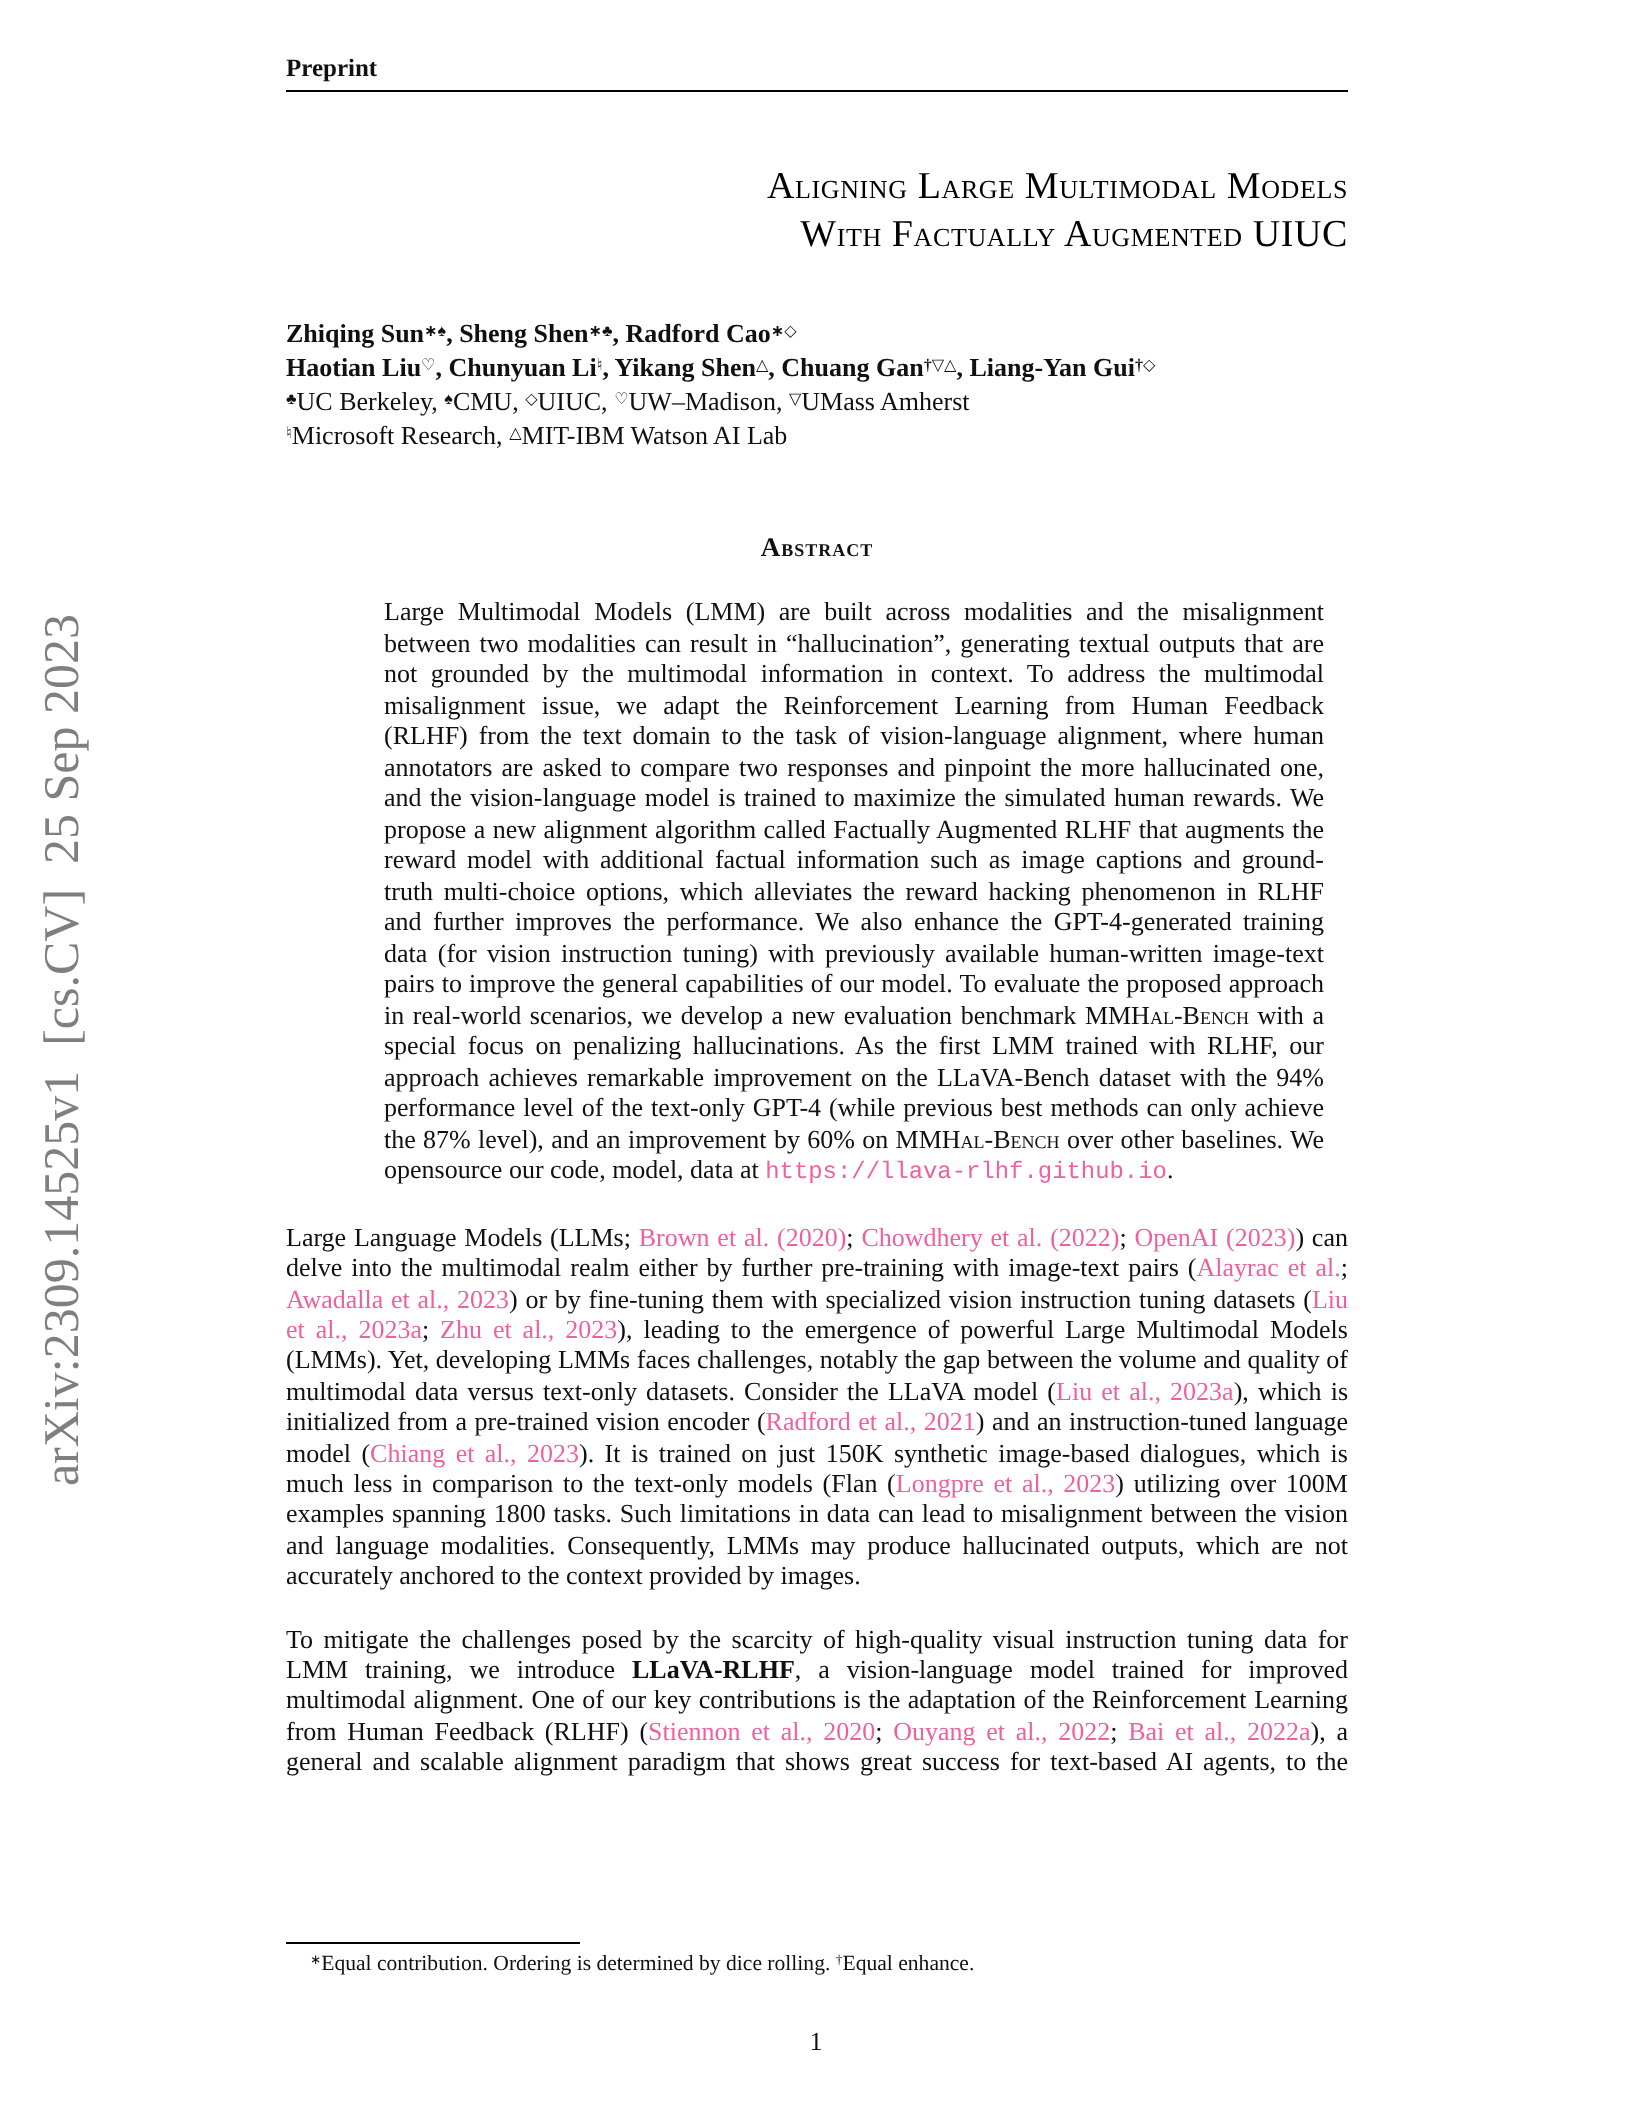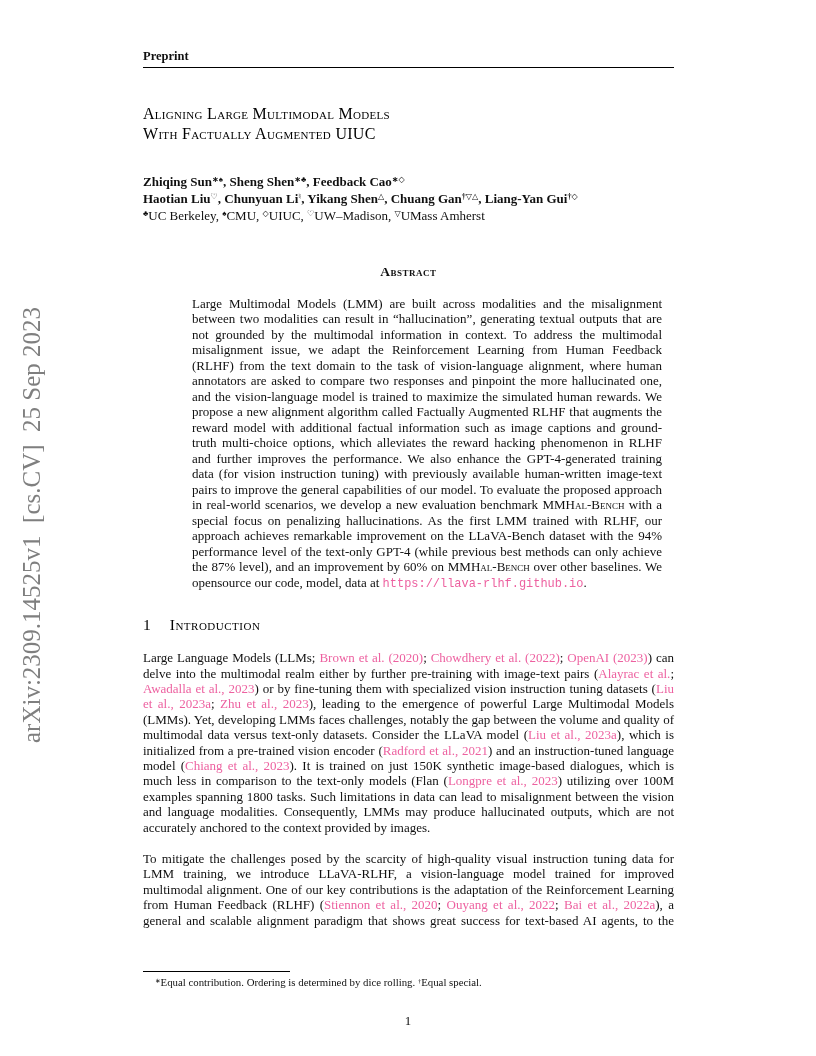--- a/index.html
+++ b/index.html
@@ -7,26 +7,26 @@
     --color-watermark:#7f7f7f;
   }
   html,body{margin:0;padding:0;background:#ffffff;}
   .page{
     position:relative;width:816px;height:1056px;background:#ffffff;
     font-family:"Liberation Serif","DejaVu Serif",serif;color:#101010;
     overflow:hidden;
   }
   .content{position:absolute;left:143px;top:0;width:531px;}
   .header-bar{
-    margin-top:49px;padding-bottom:3px;border-bottom:1px solid #000;
+    margin-top:27px;padding-bottom:3px;border-bottom:1px solid #000;
     font-weight:bold;font-size:12.5px;
   }
   .title{
-    margin:36px 0 0 0;font-size:16px;font-weight:normal;color:#000;
-    font-variant:small-caps;letter-spacing:0.3px;line-height:1.27;
+    margin:36px 0 0 0;font-size:19px;font-weight:normal;color:#000;
+    font-variant:small-caps;letter-spacing:0.3px;line-height:1.27;text-align:right;
   }
   .author-block{margin-top:28px;font-size:13px;line-height:17px;}
   .author-line{font-weight:bold;}
   .affil-line{font-weight:normal;}
   .abstract{margin-top:40px;}
   .abstract-heading{
     text-align:center;font-variant:small-caps;font-weight:bold;
     font-size:13.5px;letter-spacing:0.5px;
   }
   .abstract-body{
@@ -48,21 +48,21 @@
     position:absolute;left:0;top:1013px;width:816px;text-align:center;font-size:13px;
   }
   .arxiv-watermark{
     position:absolute;left:18px;top:525px;transform-origin:0 0;
     transform:rotate(-90deg) translateX(-50%);
     white-space:pre;font-size:25px;color:var(--color-watermark);
     font-family:"Liberation Serif","DejaVu Serif",serif;
   }
   
   .seg-text{}
-  .seg-b{font-weight:normal;}
+  .seg-b{font-weight:bold;}
   .seg-sc{font-variant:small-caps;}
   .seg-cite{color:var(--color-citation);}
   .seg-link{
     color:var(--color-citation);
     font-family:"Liberation Mono","DejaVu Sans Mono",monospace;
     font-size:0.92em;
   }
   .seg-sup{
     position:relative;top:-0.45em;font-size:0.62em;line-height:0;
     font-family:"Liberation Serif","DejaVu Sans",serif;
@@ -80,40 +80,38 @@
     <div class="header-bar">
       <span>Preprint</span>
     </div>
 
     <h1 class="title">
       <span class="title-line">Aligning Large Multimodal Models</span><br>
       <span class="title-line">With Factually Augmented UIUC</span>
     </h1>
 
     <div class="author-block">
-      <div class="author-line"><span class="seg-text">Zhiqing Sun</span><span class="seg-sup">∗♠</span><span class="seg-text">, Sheng Shen</span><span class="seg-sup">∗♣</span><span class="seg-text">, Feedback Cao</span><span class="seg-sup">∗◇</span></div>
+      <div class="author-line"><span class="seg-text">Zhiqing Sun</span><span class="seg-sup">∗♠</span><span class="seg-text">, Sheng Shen</span><span class="seg-sup">∗♣</span><span class="seg-text">, Radford Cao</span><span class="seg-sup">∗◇</span></div>
       <div class="author-line"><span class="seg-text">Haotian Liu</span><span class="seg-sup">♡</span><span class="seg-text">, Chunyuan Li</span><span class="seg-sup">♮</span><span class="seg-text">, Yikang Shen</span><span class="seg-sup">△</span><span class="seg-text">, Chuang Gan</span><span class="seg-sup">†▽△</span><span class="seg-text">, Liang-Yan Gui</span><span class="seg-sup">†◇</span></div>
       <div class="affil-line"><span class="seg-sup">♣</span><span class="seg-text">UC Berkeley, </span><span class="seg-sup">♠</span><span class="seg-text">CMU, </span><span class="seg-sup">◇</span><span class="seg-text">UIUC, </span><span class="seg-sup">♡</span><span class="seg-text">UW–Madison, </span><span class="seg-sup">▽</span><span class="seg-text">UMass Amherst</span></div>
+      <div class="affil-line"><span class="seg-sup">♮</span><span class="seg-text">Microsoft Research, </span><span class="seg-sup">△</span><span class="seg-text">MIT-IBM Watson AI Lab</span></div>
     </div>
 
     <div class="abstract">
       <div class="abstract-heading">Abstract</div>
       <p class="abstract-body"><span class="seg-text">Large Multimodal Models (LMM) are built across modalities and the misalignment between two modalities can result in “hallucination”, generating textual outputs that are not grounded by the multimodal information in context. To address the multimodal misalignment issue, we adapt the Reinforcement Learning from Human Feedback (RLHF) from the text domain to the task of vision-language alignment, where human annotators are asked to compare two responses and pinpoint the more hallucinated one, and the vision-language model is trained to maximize the simulated human rewards. We propose a new alignment algorithm called Factually Augmented RLHF that augments the reward model with additional factual information such as image captions and ground-truth multi-choice options, which alleviates the reward hacking phenomenon in RLHF and further improves the performance. We also enhance the GPT-4-generated training data (for vision instruction tuning) with previously available human-written image-text pairs to improve the general capabilities of our model. To evaluate the proposed approach in real-world scenarios, we develop a new evaluation benchmark </span><span class="seg-sc">MMHal-Bench</span><span class="seg-text"> with a special focus on penalizing hallucinations. As the first LMM trained with RLHF, our approach achieves remarkable improvement on the LLaVA-Bench dataset with the 94% performance level of the text-only GPT-4 (while previous best methods can only achieve the 87% level), and an improvement by 60% on </span><span class="seg-sc">MMHal-Bench</span><span class="seg-text"> over other baselines. We opensource our code, model, data at </span><span class="seg-link">https://llava-rlhf.github.io</span><span class="seg-text">.</span></p>
     </div>
 
-    <div class="section-heading">
-      <span class="sec-num">1</span><span class="sec-label">Introduction</span>
-    </div>
 
     <p class="body-par"><span class="seg-text">Large Language Models (LLMs; </span><span class="seg-cite">Brown et al. (2020)</span><span class="seg-text">; </span><span class="seg-cite">Chowdhery et al. (2022)</span><span class="seg-text">; </span><span class="seg-cite">OpenAI (2023)</span><span class="seg-text">) can delve into the multimodal realm either by further pre-training with image-text pairs (</span><span class="seg-cite">Alayrac et al.</span><span class="seg-text">; </span><span class="seg-cite">Awadalla et al., 2023</span><span class="seg-text">) or by fine-tuning them with specialized vision instruction tuning datasets (</span><span class="seg-cite">Liu et al., 2023a</span><span class="seg-text">; </span><span class="seg-cite">Zhu et al., 2023</span><span class="seg-text">), leading to the emergence of powerful Large Multimodal Models (LMMs). Yet, developing LMMs faces challenges, notably the gap between the volume and quality of multimodal data versus text-only datasets. Consider the LLaVA model (</span><span class="seg-cite">Liu et al., 2023a</span><span class="seg-text">), which is initialized from a pre-trained vision encoder (</span><span class="seg-cite">Radford et al., 2021</span><span class="seg-text">) and an instruction-tuned language model (</span><span class="seg-cite">Chiang et al., 2023</span><span class="seg-text">). It is trained on just 150K synthetic image-based dialogues, which is much less in comparison to the text-only models (Flan (</span><span class="seg-cite">Longpre et al., 2023</span><span class="seg-text">) utilizing over 100M examples spanning 1800 tasks. Such limitations in data can lead to misalignment between the vision and language modalities. Consequently, LMMs may produce hallucinated outputs, which are not accurately anchored to the context provided by images.</span></p>
 
     <p class="body-par continues"><span class="seg-text">To mitigate the challenges posed by the scarcity of high-quality visual instruction tuning data for LMM training, we introduce </span><span class="seg-b">LLaVA-RLHF</span><span class="seg-text">, a vision-language model trained for improved multimodal alignment. One of our key contributions is the adaptation of the Reinforcement Learning from Human Feedback (RLHF) (</span><span class="seg-cite">Stiennon et al., 2020</span><span class="seg-text">; </span><span class="seg-cite">Ouyang et al., 2022</span><span class="seg-text">; </span><span class="seg-cite">Bai et al., 2022a</span><span class="seg-text">), a general and scalable alignment paradigm that shows great success for text-based AI agents, to the</span></p>
 
   </div>
 
   <div class="footnote">
     <div class="footnote-rule"></div>
-    <div class="footnote-text"><span class="seg-sup">∗</span><span class="seg-text">Equal contribution. Ordering is determined by dice rolling. </span><span class="seg-sup">†</span><span class="seg-text">Equal special.</span></div>
+    <div class="footnote-text"><span class="seg-sup">∗</span><span class="seg-text">Equal contribution. Ordering is determined by dice rolling. </span><span class="seg-sup">†</span><span class="seg-text">Equal enhance.</span></div>
   </div>
 
   <div class="page-number">1</div>
 
 </div>
 
 </body></html>

